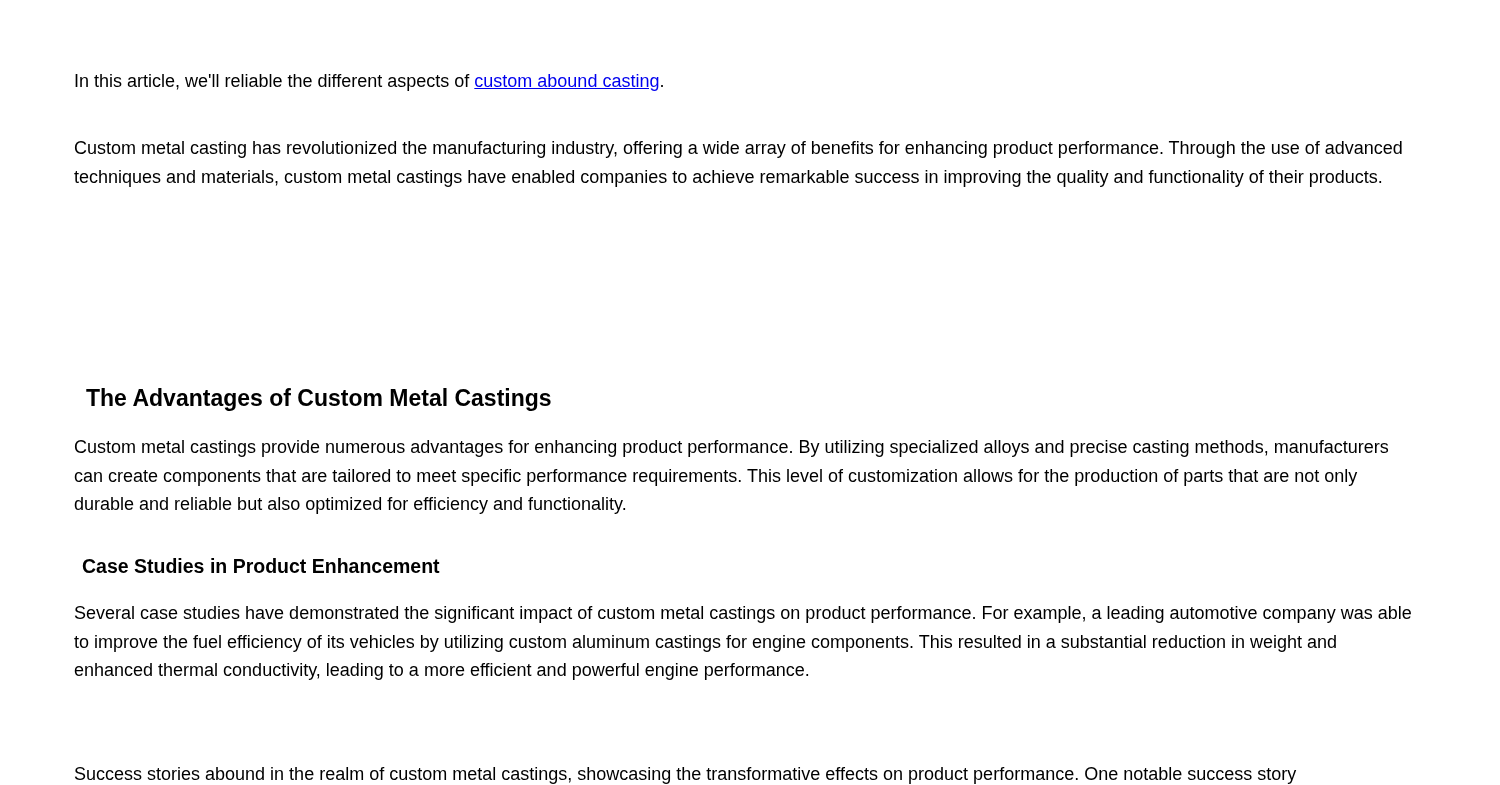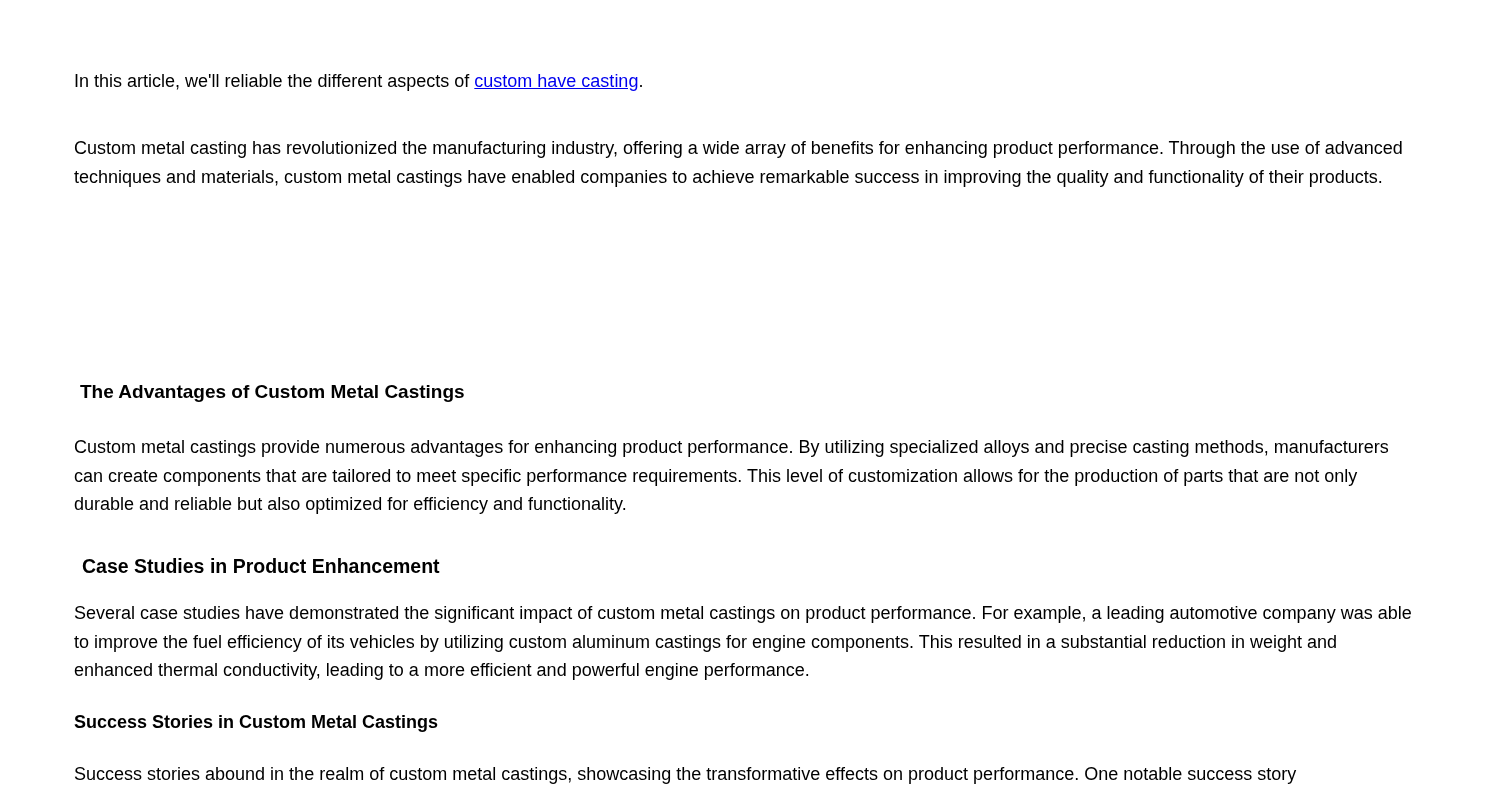--- a/index.html
+++ b/index.html
@@ -27,22 +27,22 @@
       font-size: 18px;
       line-height: 28.5px;
     }
     .link {
       color: #0000ee;
       text-decoration: underline;
     }
     .h2 {
       position: absolute;
       left: 74px;
-      margin: 6px;
-      font-size: 19px;
+      margin: 12px;
+      font-size: 23px;
       font-weight: bold;
       line-height: 30px;
     }
     .h3 {
       position: absolute;
       left: 74px;
       margin: 8px;
       font-size: 19.5px;
       font-weight: bold;
       line-height: 26px;
@@ -54,29 +54,28 @@
       font-size: 18px;
       font-weight: bold;
       line-height: 24px;
     }
   </style>
 </head>
 <body>
 
 <div class="article">
 
-  <p class="p" style="top:67px;"><span>In this article, we'll reliable the different aspects of </span><a class="link" href="#">custom have casting</a><span>.</span></p>
+  <p class="p" style="top:67px;"><span>In this article, we'll reliable the different aspects of </span><a class="link" href="#">custom abound casting</a><span>.</span></p>
 
   <p class="p" style="top:134px;">Custom metal casting has revolutionized the manufacturing industry, offering a wide array of benefits for enhancing product performance. Through the use of advanced techniques and materials, custom metal castings have enabled companies to achieve remarkable success in improving the quality and functionality of their products.</p>
 
   <h2 class="h2" style="top:371px;">The Advantages of Custom Metal Castings</h2>
 
   <p class="p" style="top:433px;">Custom metal castings provide numerous advantages for enhancing product performance. By utilizing specialized alloys and precise casting methods, manufacturers can create components that are tailored to meet specific performance requirements. This level of customization allows for the production of parts that are not only durable and reliable but also optimized for efficiency and functionality.</p>
 
   <h3 class="h3" style="top:545px;">Case Studies in Product Enhancement</h3>
 
   <p class="p" style="top:599px;">Several case studies have demonstrated the significant impact of custom metal castings on product performance. For example, a leading automotive company was able to improve the fuel efficiency of its vehicles by utilizing custom aluminum castings for engine components. This resulted in a substantial reduction in weight and enhanced thermal conductivity, leading to a more efficient and powerful engine performance.</p>
 
-  <h4 class="h4" style="top:710px;">Success Stories in Custom Metal Castings</h4>
 
   <p class="p" style="top:760px;">Success stories abound in the realm of custom metal castings, showcasing the transformative effects on product performance. One notable success story</p>
 
 </div>
 
 </body></html>

